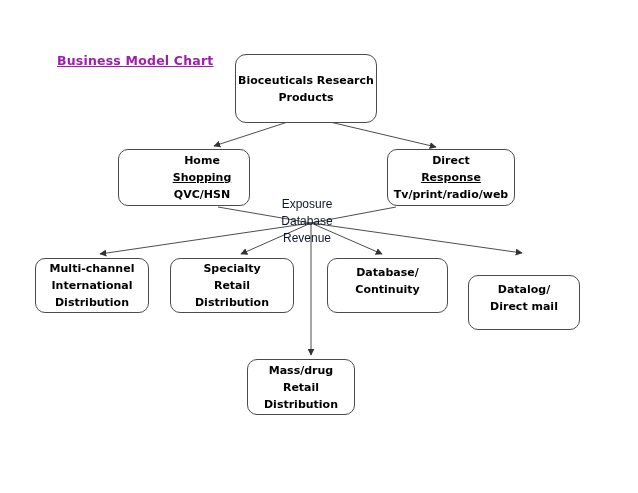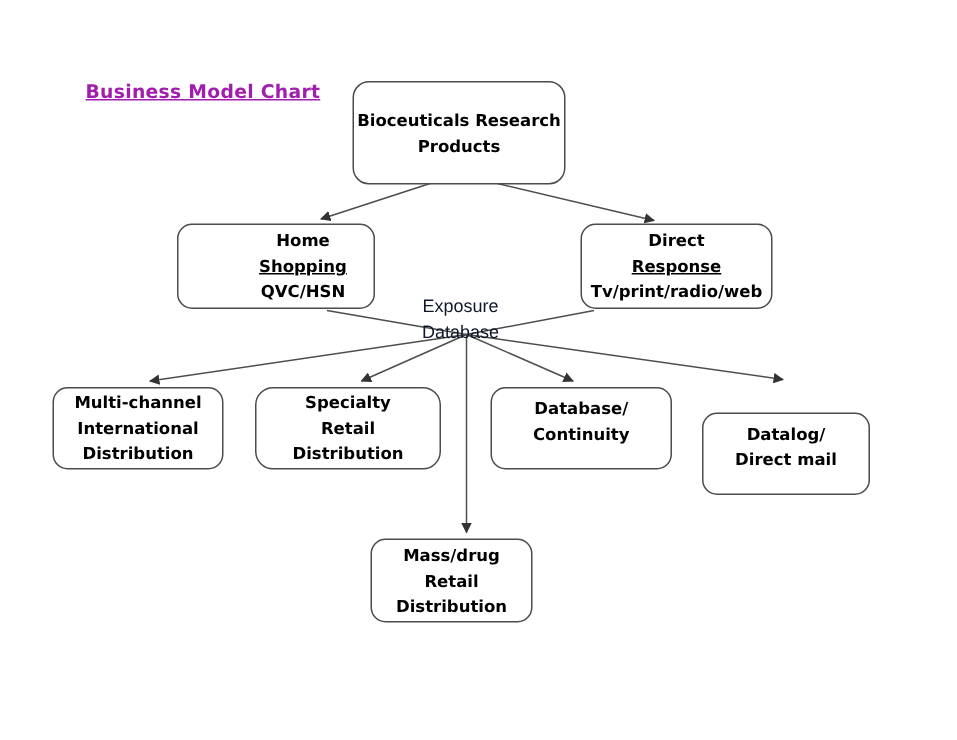--- a/index.html
+++ b/index.html
@@ -46,21 +46,21 @@
   }
   .box.top-align {
     justify-content: flex-start;
     padding-top: 5px;
   }
   .u { text-decoration: underline; }
   .node-root  { left: 235px; top: 54px;  width: 142px; height: 69px; border-radius: 11px; }
   .node-home  { left: 118px; top: 149px; width: 132px; height: 57px; padding-left: 36px; }
   .node-direct{ left: 387px; top: 149px; width: 128px; height: 57px; }
   .node-b1    { left: 35px;  top: 258px; width: 114px; height: 55px; }
-  .node-b2    { left: 170px; top: 258px; width: 124px; height: 55px; border-radius: 12px; }
+  .node-b2    { left: 170px; top: 258px; width: 124px; height: 55px; }
   .node-b3    { left: 327px; top: 258px; width: 121px; height: 55px; }
   .node-b4    { left: 468px; top: 275px; width: 112px; height: 55px; }
   .node-mass  { left: 247px; top: 359px; width: 108px; height: 56px; }
   .center-text {
     position: absolute;
     left: 259px; top: 148px; width: 96px;
     text-align: center;
     font-family: "Liberation Sans", sans-serif;
     font-size: 12px;
     font-weight: 400;
@@ -102,20 +102,21 @@
 
   <div class="box node-home">
     <span>Home</span>
     <span class="u">Shopping</span>
     <span>QVC/HSN</span>
   </div>
 
   <div class="center-text">
     <span>Exposure</span>
     <span>Database</span>
+    <span>Revenue</span>
   </div>
 
   <div class="box node-direct">
     <span>Direct</span>
     <span class="u">Response</span>
     <span>Tv/print/radio/web</span>
   </div>
 
   <div class="box node-b1">
     <span>Multi-channel</span>

